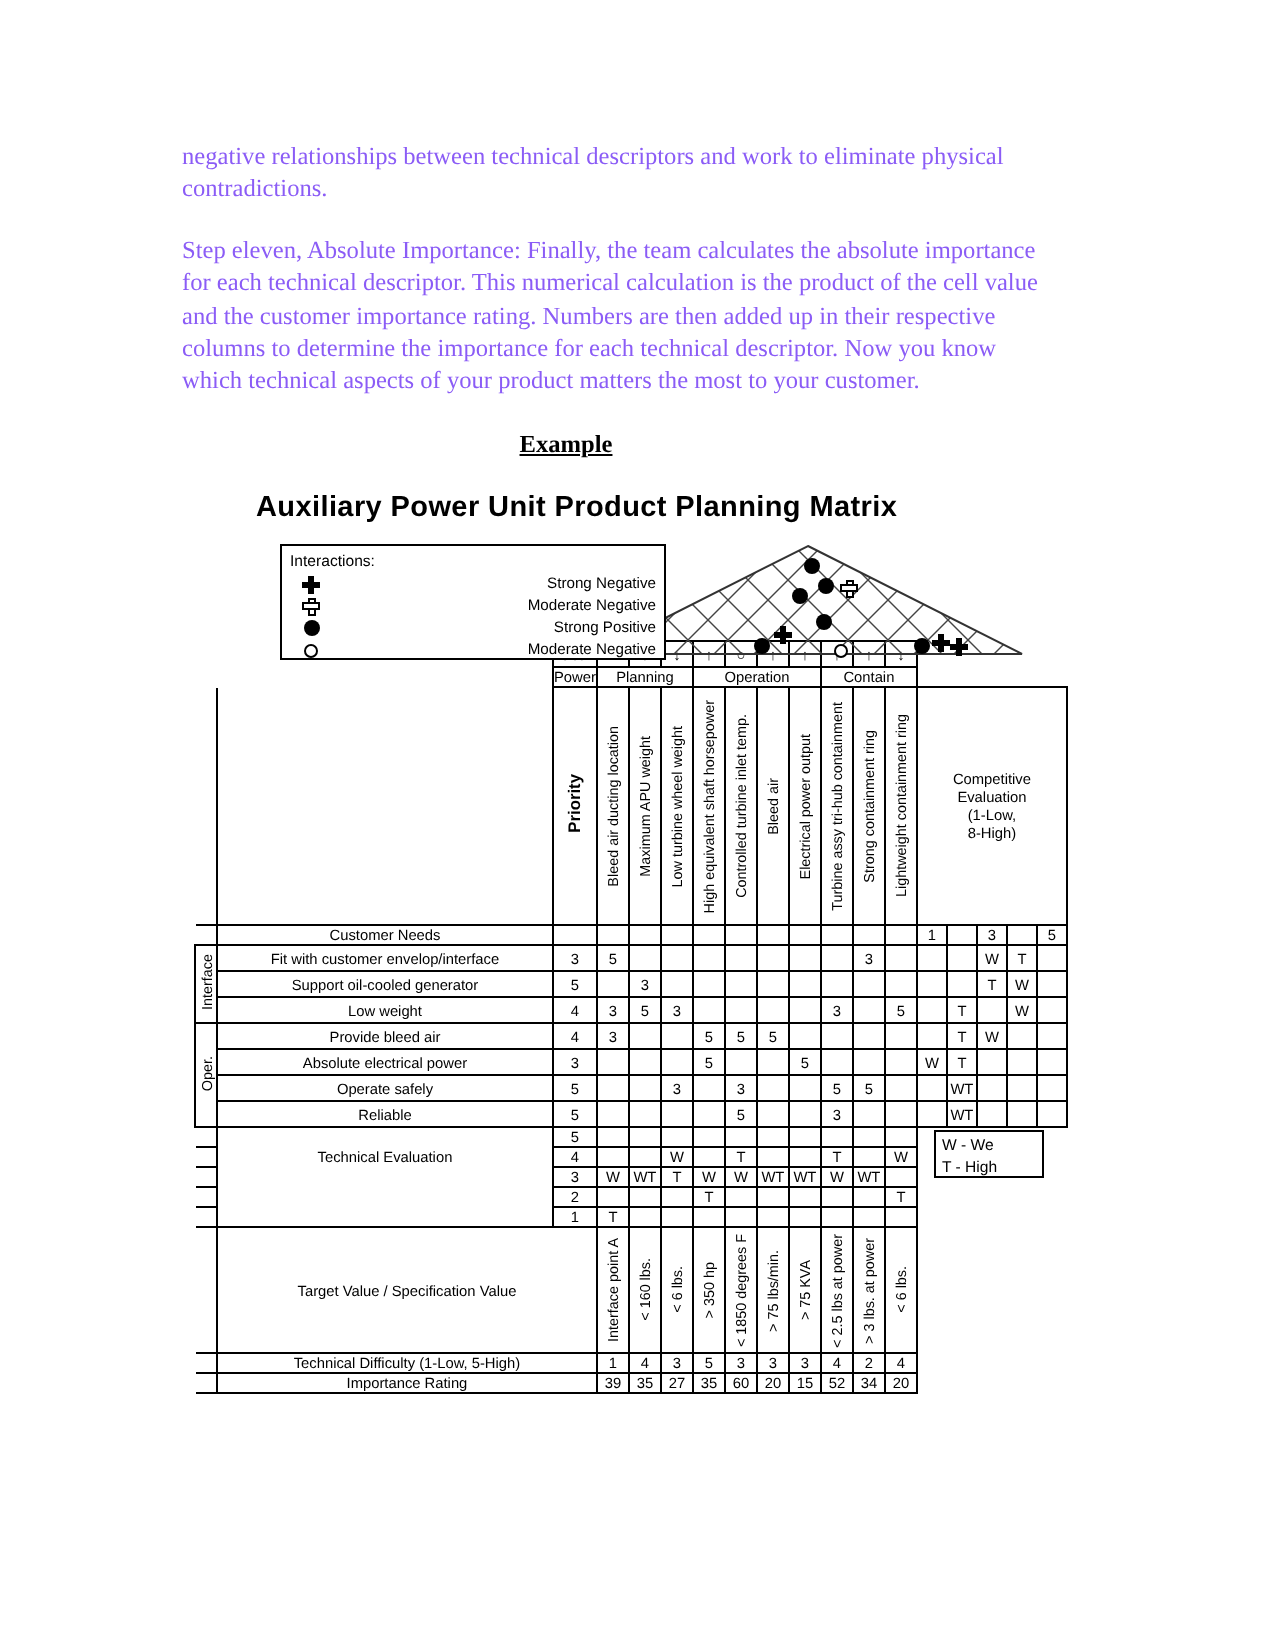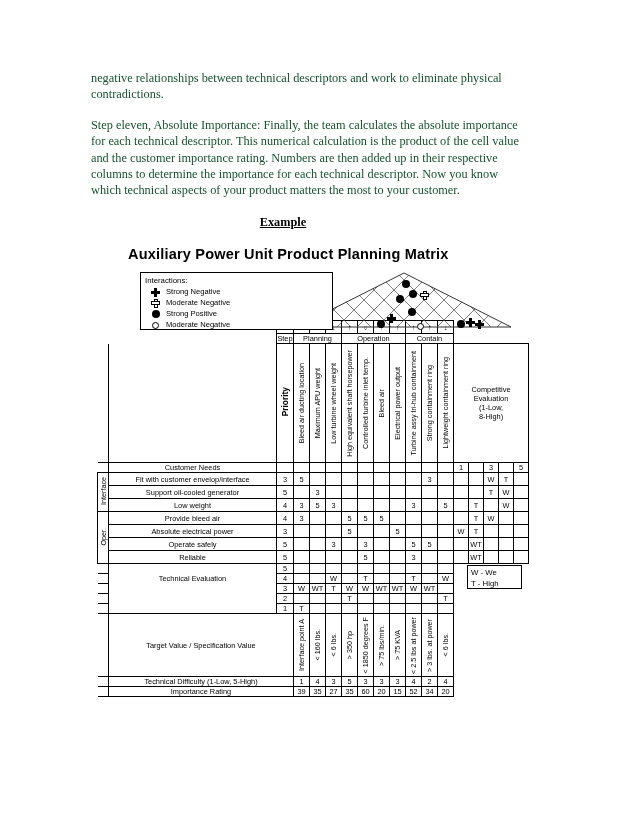--- a/index.html
+++ b/index.html
@@ -1,30 +1,30 @@
 <!DOCTYPE html>
 <html><head>
 <meta charset="utf-8">
 <style>
   html,body{margin:0;padding:0;background:#fff;}
   body{width:638px;height:826px;font-family:"Liberation Serif",serif;color:#000;position:relative;overflow:hidden;}
 
   .doc{position:absolute;left:0;top:0;width:638px;height:826px;}
 
-  .prose{position:absolute;left:91px;top:70px;width:440px;font-family:"Liberation Serif",serif;font-size:12.3px;line-height:16.4px;color:#14532d;}
+  .prose{position:absolute;left:91px;top:70px;width:440px;font-family:"Liberation Serif",serif;font-size:12.3px;line-height:16.4px;color:#8b5cf6;}
   .prose p{margin:0 0 14px 0;}
   .example{position:absolute;left:0;top:215px;width:566px;text-align:center;font-family:"Liberation Serif",serif;font-size:12.3px;font-weight:bold;}
   .example span{text-decoration:underline;}
 
   .qfd-title{position:absolute;left:128px;top:246px;font-family:"Liberation Sans",sans-serif;font-size:14.5px;font-weight:bold;letter-spacing:.2px;}
 
   
   .legend{position:absolute;left:140px;top:272px;width:193px;height:58px;border:1px solid #000;background:#fff;box-sizing:border-box;padding:2px 4px;font-family:"Liberation Sans",sans-serif;font-size:7.6px;line-height:11px;z-index:40;}
   .legend .lg-title{font-size:7.8px;margin-bottom:0px;}
-  .legend .lg-row{display:flex;align-items:center;gap:5px;padding-left:5px;}
+  .legend .lg-row{display:flex;align-items:center;gap:5px;padding-left:5px;justify-content:space-between;}
   .legend .lg-sym{width:11px;text-align:center;font-size:9px;line-height:10px;display:inline-block;}
 
   
   .sym-sneg,.sym-mneg{display:inline-block;position:relative;width:9px;height:9px;vertical-align:middle;}
   .sym-sneg::before,.sym-sneg::after{content:"";position:absolute;background:#000;}
   .sym-sneg::before{left:3px;top:0;width:3px;height:9px;}
   .sym-sneg::after{left:0;top:3px;width:9px;height:3px;}
   .sym-mneg::before,.sym-mneg::after{content:"";position:absolute;background:#fff;border:1px solid #000;box-sizing:border-box;}
   .sym-mneg::before{left:2.5px;top:0;width:4px;height:9px;}
   .sym-mneg::after{left:0;top:2.5px;width:9px;height:4px;}
@@ -190,21 +190,21 @@
         <td class="goalcell">↑</td>
         <td class="goalcell">↑</td>
         <td class="goalcell">↑</td>
         <td class="goalcell">↑</td>
         <td class="goalcell">↓</td>
         <td class="nb" colspan="5"></td>
       </tr>
 
       <tr>
         <td class="nb" colspan="2"></td>
-        <td class="lblcell">Step</td>
+        <td class="lblcell">Power</td>
         <td class="areacell" colspan="3">Planning</td>
         <td class="areacell" colspan="4">Operation</td>
         <td class="areacell" colspan="3">Contain</td>
         <td class="nb" colspan="5"></td>
       </tr>
 
       <tr>
         <td class="nbl nbt nbb" rowspan="1"></td>
         <td class="nbt nbb nbl nbr"></td>
         <td class="hdrcell"><span class="vert-b">Priority</span></td>

